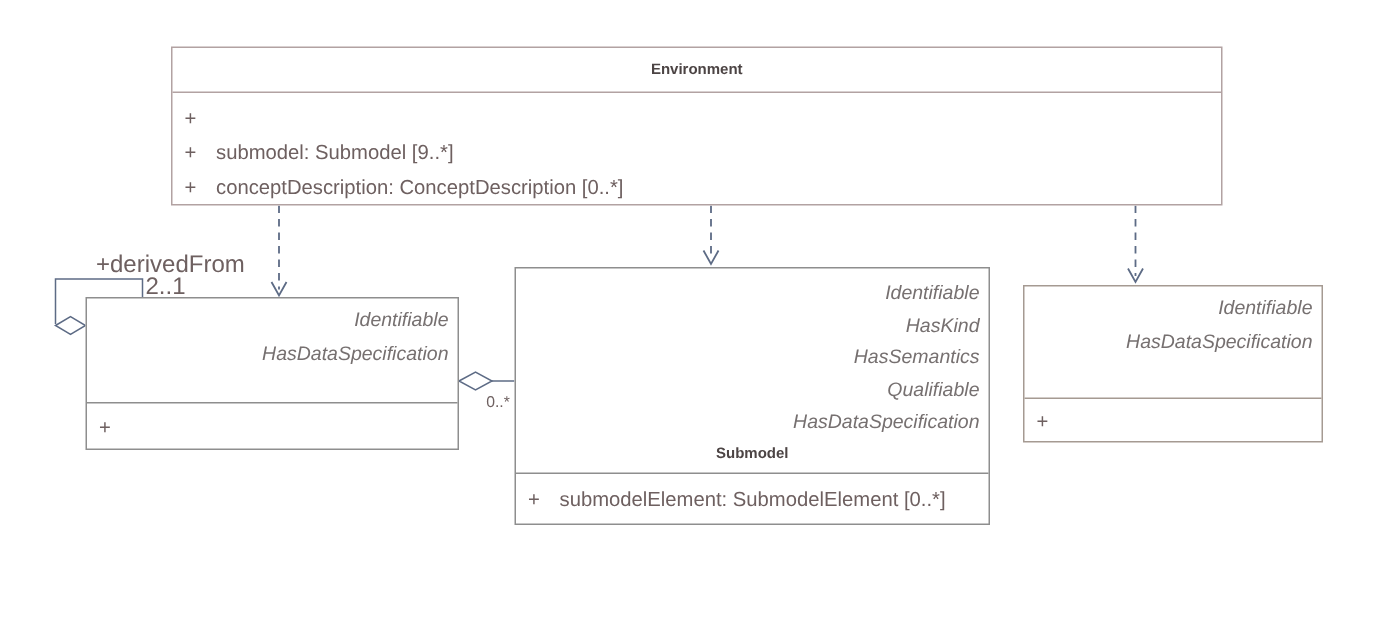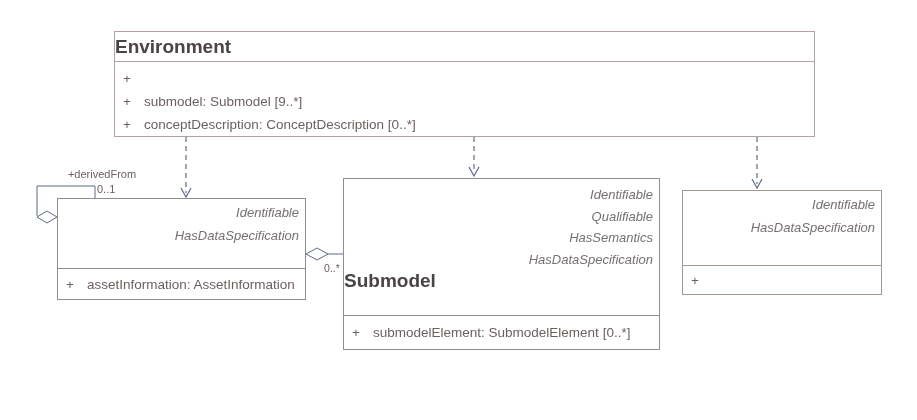--- a/index.html
+++ b/index.html
@@ -15,21 +15,21 @@
   }
   .uml-class.env { border-color: #b2a2a2; }
   .uml-class.con { border-color: #a59a92; }
 
   .compartment-header { width: 100%; overflow: hidden; }
   .env .compartment-header { border-bottom: 1px solid #b2a2a2; }
   .aas .compartment-header, .sub .compartment-header { border-bottom: 1px solid #8e8e8e; }
   .con .compartment-header { border-bottom: 1px solid #a59a92; }
 
   .class-title {
-    font-weight: bold; font-size: 19px; color: #4c4444;
+    text-align: center; font-weight: bold; font-size: 10px; color: #4c4444;
   }
   .env .class-title { line-height: 30px; }
 
   .stereotype {
     text-align: right; font-style: italic; font-size: 13px; color: #767070;
     padding-right: 6px; white-space: nowrap;
   }
   .aas .stereotype, .con .stereotype, .aas .class-title, .con .class-title { line-height: 22.5px; }
   .sub .stereotype, .sub .class-title { line-height: 21.5px; }
   .aas .compartment-header, .con .compartment-header { padding-top: 3px; }
@@ -38,21 +38,21 @@
   .attr-compartment { width: 100%; }
   .env .attr-compartment { padding-top: 5px; }
   .attr-row {
     display: flex; align-items: center; line-height: 23px; font-size: 13.5px;
     color: #6e6060; white-space: nowrap; overflow: hidden;
   }
   .attr-vis { margin-left: 8px; width: 21px; flex: 0 0 21px; }
   .single .attr-row { height: 100%; }
 
   .floating-label {
-    position: absolute; font-size: 11px; color: #6e6060; white-space: nowrap;
+    position: absolute; font-size: 16px; color: #6e6060; white-space: nowrap;
   }
   .mult-label { font-size: 10.5px; }
 
   svg.connectors { position: absolute; left: 0; top: 0; }
 
   .figure-caption {
     position: absolute; left: 281px; top: 374px; width: 400px;
     text-align: center; font-style: italic; font-size: 15px; color: #1c1c1c;
     white-space: nowrap;
   }
@@ -110,30 +110,30 @@
   </div>
 
   <div class="uml-class aas" style="left:57px; top:198px; width:249px; height:102px;">
     <div class="compartment-header" style="height:70px;">
       <div class="stereotype">Identifiable</div>
       <div class="stereotype">HasDataSpecification</div>
     </div>
     <div class="attr-compartment single" style="height:30px;">
       <div class="attr-row">
         <span class="attr-vis">+</span>
-        <span>assetInformation: AssetInformation</span>
       </div>
     </div>
   </div>
 
   <div class="uml-class sub" style="left:343px; top:178px; width:317px; height:172px;">
     <div class="compartment-header" style="height:137px;">
       <div class="stereotype">Identifiable</div>
+      <div class="stereotype">HasKind</div>
+      <div class="stereotype">HasSemantics</div>
       <div class="stereotype">Qualifiable</div>
-      <div class="stereotype">HasSemantics</div>
       <div class="stereotype">HasDataSpecification</div>
       <div class="class-title">Submodel</div>
     </div>
     <div class="attr-compartment single" style="height:33px;">
       <div class="attr-row">
         <span class="attr-vis">+</span>
         <span>submodelElement: SubmodelElement [0..*]</span>
       </div>
     </div>
   </div>
@@ -144,17 +144,17 @@
       <div class="stereotype">HasDataSpecification</div>
     </div>
     <div class="attr-compartment single" style="height:28px;">
       <div class="attr-row">
         <span class="attr-vis">+</span>
       </div>
     </div>
   </div>
 
   <div class="floating-label" style="left:64px; top:168px; width:76px; text-align:center;">+derivedFrom</div>
-  <div class="floating-label" style="left:97px; top:183px;">0..1</div>
+  <div class="floating-label" style="left:97px; top:183px;">2..1</div>
   <div class="floating-label mult-label" style="left:319px; top:262px; width:26px; text-align:center;">0..*</div>
 
 
 </div>
 
 </body></html>

